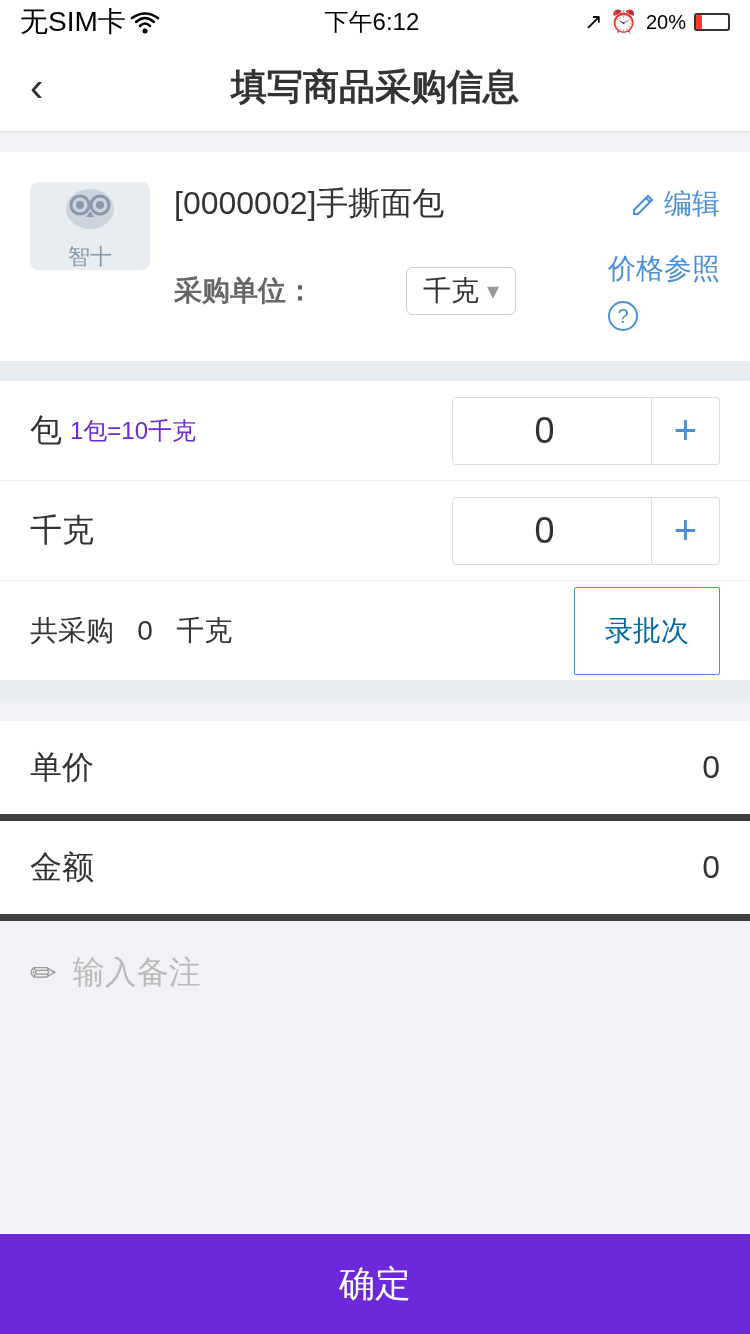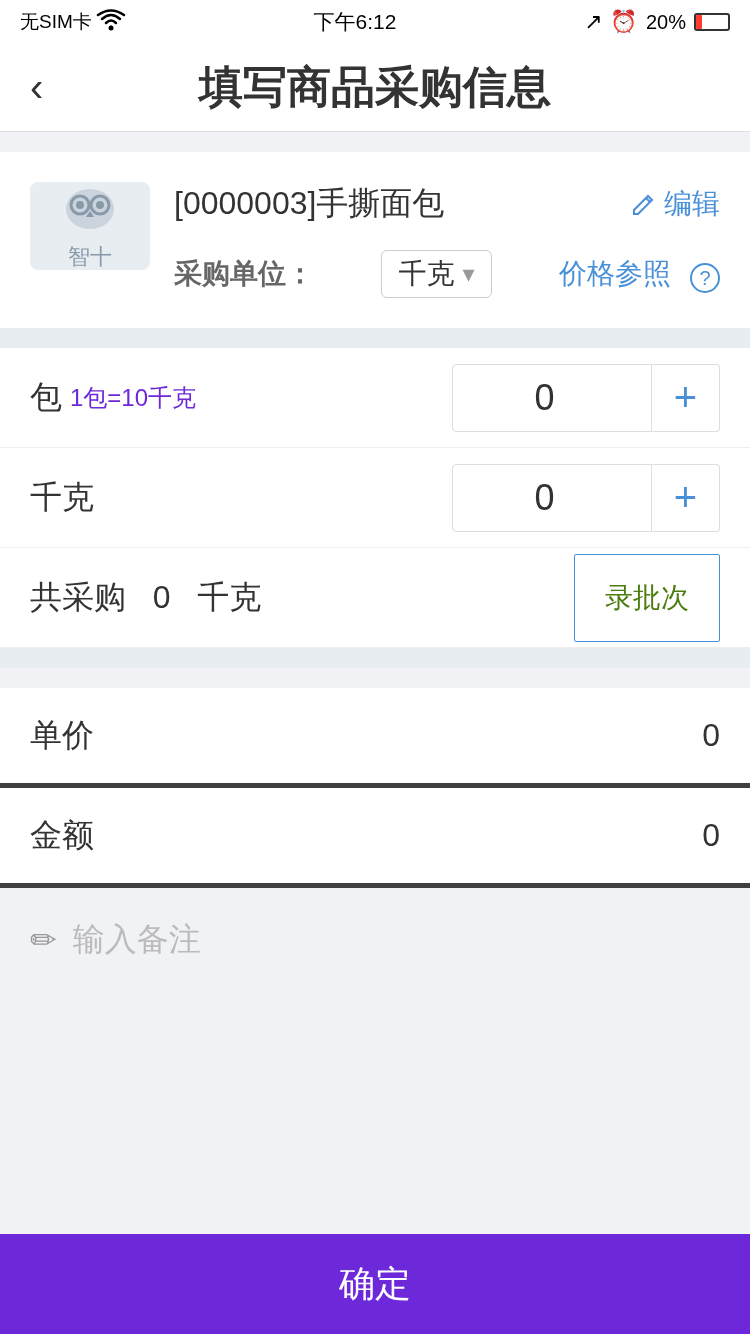--- a/index.html
+++ b/index.html
@@ -20,26 +20,26 @@
       background: #fff;
       display: flex;
       align-items: center;
       justify-content: space-between;
       padding: 0 20px;
       font-size: 28px;
       color: #000;
     }
     .status-left {
       display: flex;
-      align-items: flex-start;
+      align-items: flex-end;
       gap: 4px;
-      font-size: 19px;
+      font-size: 28px;
     }
     .status-center {
-      font-size: 21px;
+      font-size: 24px;
       font-weight: 500;
     }
     .status-right {
       display: flex;
       align-items: center;
       gap: 8px;
       font-size: 26px;
     }
     .battery-body {
       width: 36px;
@@ -69,21 +69,21 @@
       border-bottom: 1px solid #e0e0e0;
     }
     .nav-back {
       position: absolute;
       left: 30px;
       font-size: 40px;
       color: #333;
       cursor: pointer;
     }
     .nav-title {
-      font-size: 44px;
+      font-size: 36px;
       font-weight: 600;
       color: #333;
     }
 
     
     .product-card {
       background: #fff;
       padding: 30px;
       display: flex;
       align-items: flex-start;
@@ -157,22 +157,23 @@
       padding: 4px 16px;
       font-size: 28px;
       color: #333;
       gap: 8px;
       background: #fff;
     }
     .price-ref {
       color: #4a90d9;
       font-size: 28px;
       display: flex;
-      align-items: flex-end;
-      gap: 19px;
+      align-items: flex-start;
+      gap: 13px;
+      flex-direction: column;
     }
 
     
     .section-divider {
       width: 750px;
       height: 20px;
       background: #e8edf2;
     }
 
     
@@ -231,45 +232,45 @@
     
     .total-row {
       display: flex;
       align-items: center;
       padding: 0 30px;
       height: 100px;
       background: #fff;
       border-bottom: 1px solid #eee;
     }
     .total-text {
-      font-size: 32px;
+      font-size: 28px;
       color: #333;
     }
     .batch-btn {
       margin-left: auto;
       border: 1px solid #4a90d9;
       border-radius: 2px;
       padding: 24px 30px;
-      color: #4d7c0f;
+      color: #0369a1;
       font-size: 28px;
       background: #fff;
       cursor: pointer;
     }
 
     
     .info-section {
       background: #fff;
       margin-top: 20px;
     }
     .info-row {
       display: flex;
       align-items: center;
       padding: 0 30px;
       height: 100px;
-      border-bottom: 5px solid #404040;
+      border-bottom: 7px solid #404040;
     }
     .info-label {
       font-size: 32px;
       color: #333;
     }
     .info-value {
       margin-left: auto;
       font-size: 32px;
       color: #333;
     }
@@ -359,21 +360,21 @@
           <circle cx="40" cy="24" r="4" fill="#8899aa"></circle>
 
           <polygon points="30,30 26,36 34,36" fill="#8899aa"></polygon>
         </svg>
       </div>
       <div class="owl-label">智十</div>
     </div>
   </div>
   <div class="product-info">
     <div class="product-title-row">
-      <span class="product-name">[0000003]手撕面包</span>
+      <span class="product-name">[0000002]手撕面包</span>
       <span class="edit-btn">
         <svg width="28" height="28" viewBox="0 0 28 28" fill="none">
           <path d="M4 20L18 6L22 10L8 24H4V20Z" stroke="#4a90d9" stroke-width="2" fill="none"></path>
           <path d="M16 8L20 12" stroke="#4a90d9" stroke-width="2"></path>
         </svg>
         <span>编辑</span>
       </span>
     </div>
     <div class="unit-row">
       <span class="unit-label">采购单位：</span>

